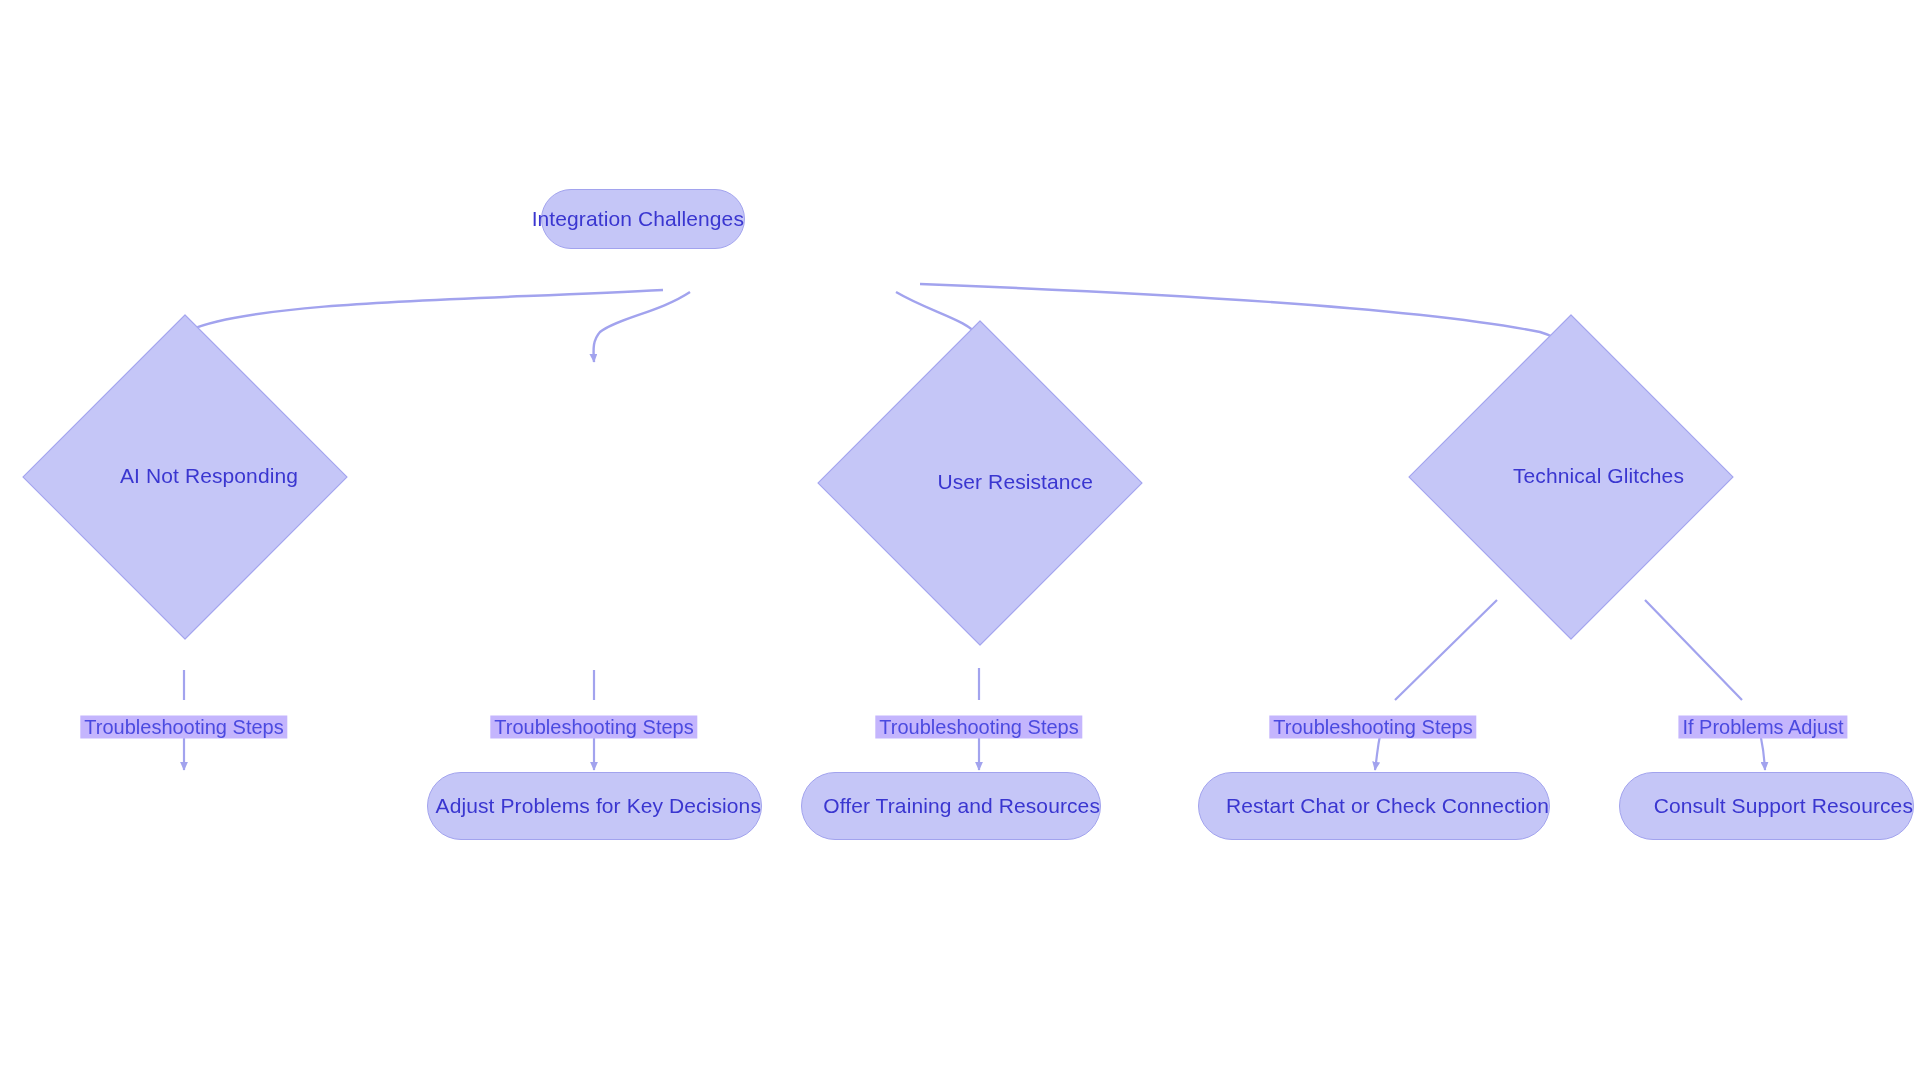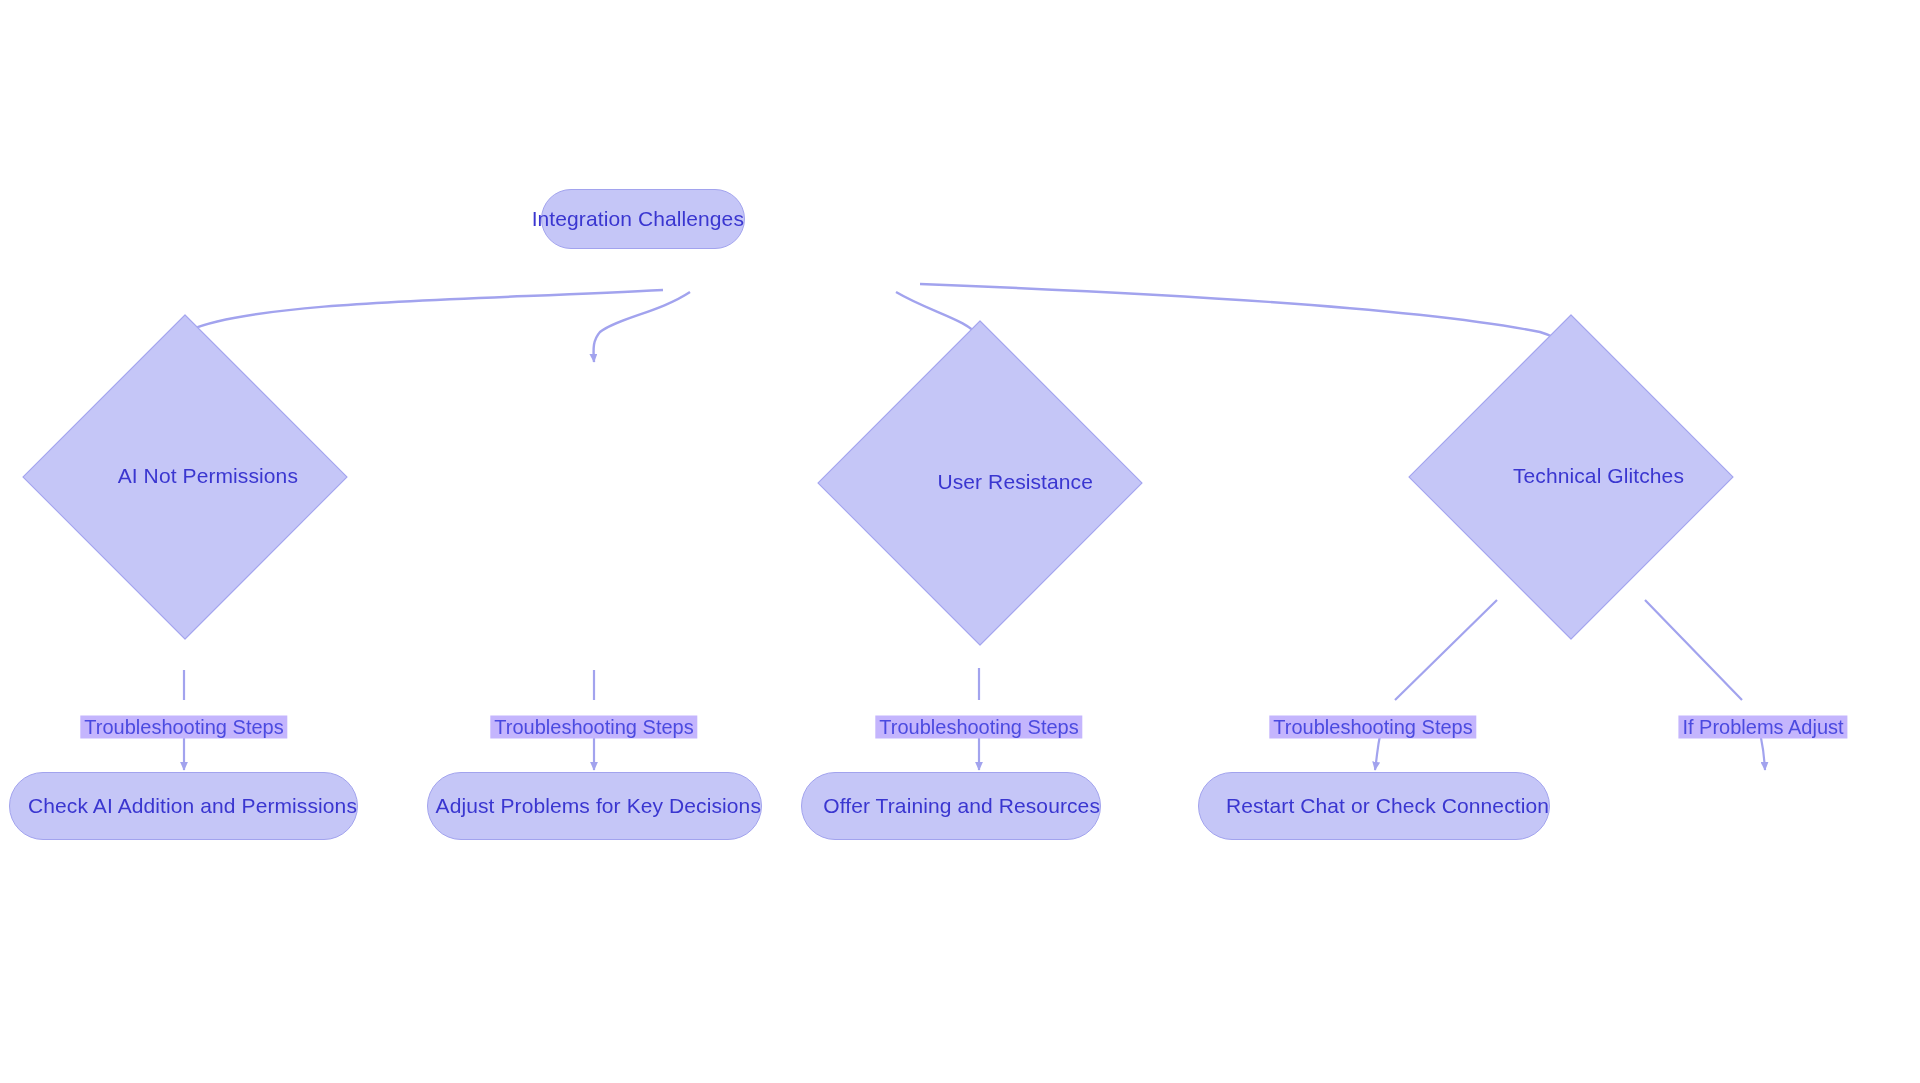--- a/index.html
+++ b/index.html
@@ -119,50 +119,50 @@
 
     <path d="M 1645,600 L 1742,700 M 1755,718 C 1762,735 1764,752 1765,770" fill="none" stroke="#a2a3ee" stroke-width="2.2" marker-end="url(#arrowhead)"></path>
   </svg>
 
   <div class="node node-stadium" style="left:541px; top:189px; width:204px; height:60px;">
     <span class="node-label">Integration Challenges</span>
   </div>
 
   <div class="node node-diamond" style="left:70px; top:362px; width:228px; height:228px;">
     <span class="diamond-shape"></span>
-    <span class="node-label">AI Not Permissions</span>
+    <span class="node-label">AI Not Responding</span>
   </div>
 
 
   <div class="node node-diamond" style="left:1456px; top:362px; width:228px; height:228px;">
     <span class="diamond-shape"></span>
     <span class="node-label">Technical Glitches</span>
   </div>
 
   <div class="node node-diamond" style="left:865px; top:368px; width:228px; height:228px;">
     <span class="diamond-shape"></span>
     <span class="node-label">User Resistance</span>
   </div>
 
   <div class="edge-label" style="left:184px; top:727px;">Troubleshooting Steps</div>
   <div class="edge-label" style="left:594px; top:727px;">Troubleshooting Steps</div>
   <div class="edge-label" style="left:979px; top:727px;">Troubleshooting Steps</div>
   <div class="edge-label" style="left:1373px; top:727px;">Troubleshooting Steps</div>
   <div class="edge-label" style="left:1763px; top:727px;">If Problems Adjust</div>
 
-  <div class="node node-process" style="left:9px; top:772px; width:349px; height:68px;">
-    <span class="node-label">Check AI Addition and Permissions</span>
-  </div>
 
   <div class="node node-process" style="left:427px; top:772px; width:335px; height:68px;">
     <span class="node-label">Adjust Problems for Key Decisions</span>
   </div>
 
   <div class="node node-process" style="left:801px; top:772px; width:300px; height:68px;">
     <span class="node-label">Offer Training and Resources</span>
   </div>
 
   <div class="node node-process" style="left:1198px; top:772px; width:352px; height:68px;">
     <span class="node-label">Restart Chat or Check Connection</span>
   </div>
 
+  <div class="node node-process" style="left:1619px; top:772px; width:295px; height:68px;">
+    <span class="node-label">Consult Support Resources</span>
+  </div>
 
 </div>
 
 </body></html>

